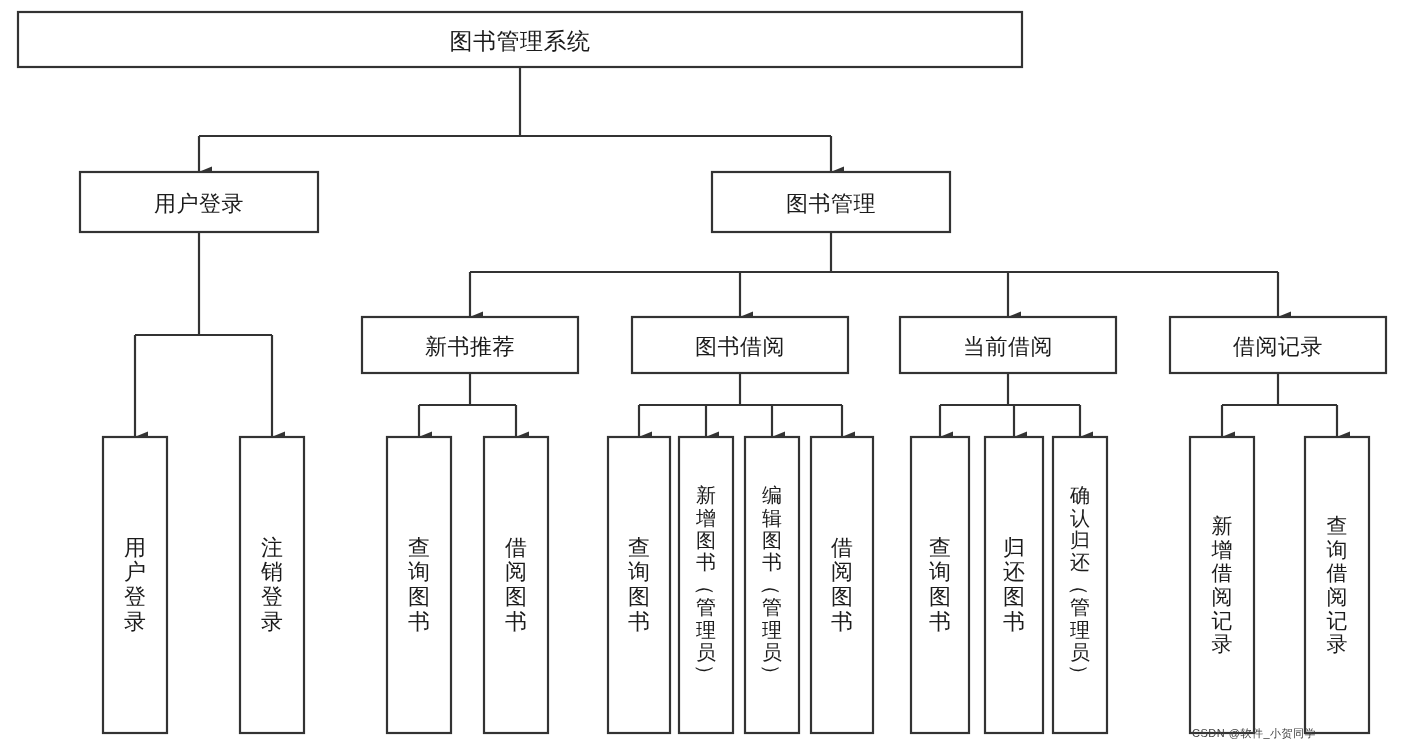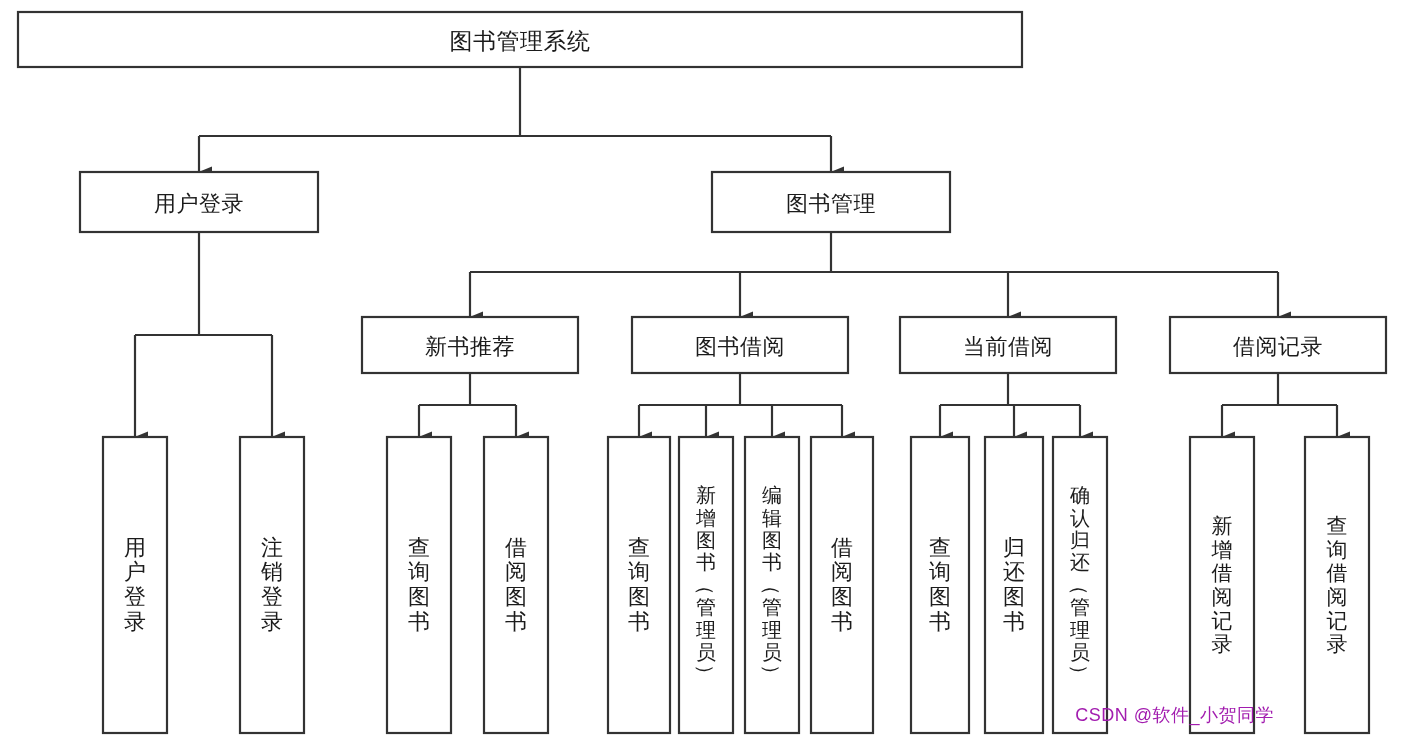--- a/index.html
+++ b/index.html
@@ -11,20 +11,21 @@
     width: 1405px;
     height: 747px;
     font-family: "Liberation Sans", "DejaVu Sans", sans-serif;
     overflow: hidden;
   }
   #diagram-root {
     position: relative;
     width: 1282px;
     height: 747px;
     background: #ffffff;
+    padding-left: 42px;
   }
   svg#diagram-svg {
     position: absolute;
     left: 0;
     top: 0;
     width: 1405px;
     height: 747px;
     display: block;
   }
   .node-box {
@@ -71,24 +72,24 @@
   .leaf-label span.ch {
     display: block;
   }
   .leaf-label span.rot {
     display: block;
     transform: rotate(90deg);
   }
   .watermark {
     position: absolute;
     right: 8px;
-    bottom: 20px;
+    bottom: 6px;
     font-family: "Liberation Sans", "DejaVu Sans", sans-serif;
-    font-size: 18px;
-    color: #a21caf;
+    font-size: 11px;
+    color: #404040;
     letter-spacing: 0.5px;
     user-select: none;
   }
 </style>
 </head>
 <body>
 
 <div id="diagram-root">
 
   <svg id="diagram-svg" viewBox="0 0 1405 747">

